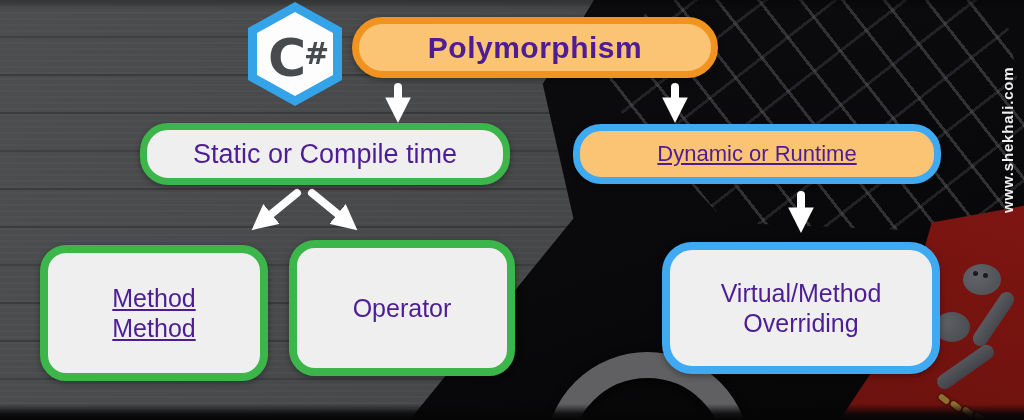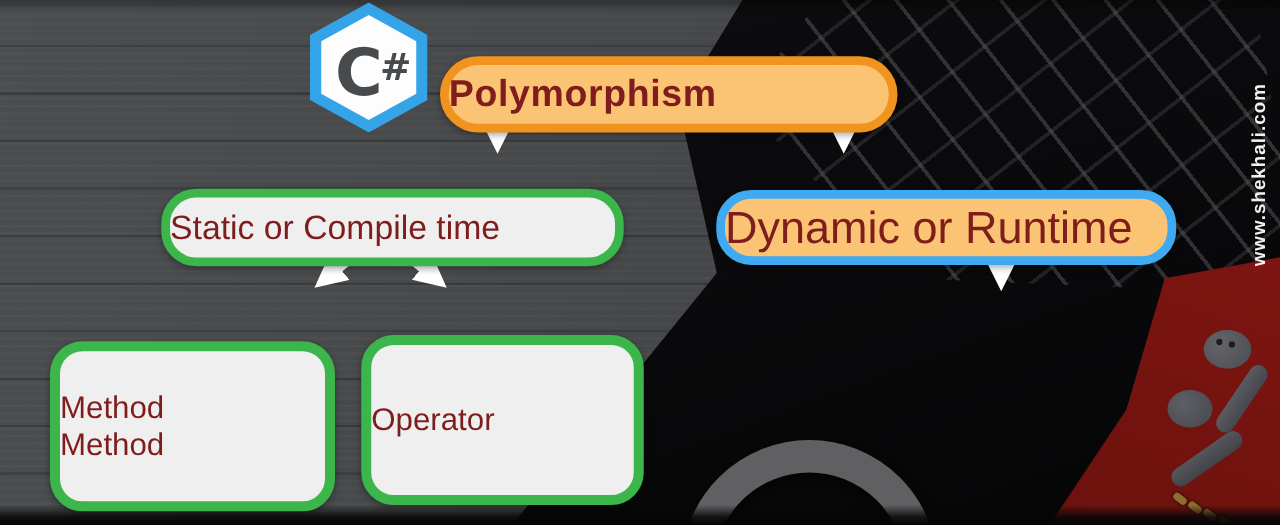--- a/index.html
+++ b/index.html
@@ -59,42 +59,41 @@
     background:linear-gradient(to bottom, rgba(5,5,6,0) 0%, rgba(5,5,6,.85) 60%, #050506 100%);}
   .bg-topshade{position:absolute;left:0;right:0;top:0;height:10px;z-index:6;
     background:linear-gradient(to bottom, rgba(0,0,0,.35), rgba(0,0,0,0));}
 
   
   .arrows{position:absolute;inset:0;z-index:7;pointer-events:none;}
   .arrows line{stroke:#ffffff;stroke-width:8;stroke-linecap:round;}
 
   
   .node{
-    position:absolute;box-sizing:border-box;display:flex;align-items:center;justify-content:flex-start;
-    text-align:center;color:#7f1d1d;z-index:8;
+    position:absolute;box-sizing:border-box;display:flex;align-items:center;justify-content:center;
+    text-align:center;color:#4c1d95;z-index:8;
     box-shadow:0 2px 6px rgba(0,0,0,.35);
-    margin-top:28px;
   }
   .node .lines span{display:block;line-height:1.22;}
   .title-pill{
     left:352px;top:17px;width:366px;height:61px;border-radius:31px;
     border:7px solid #f0941f;background:#fbc374;
     font-size:30px;font-weight:bold;letter-spacing:.5px;
   }
   .static-box{
-    left:129px;top:123px;width:370px;height:62px;border-radius:28px;
+    left:140px;top:123px;width:370px;height:62px;border-radius:28px;
     border:7px solid #3cb54a;background:#efefef;font-size:27px;
   }
   .dynamic-box{
     left:573px;top:124px;width:368px;height:60px;border-radius:28px;
-    border:7px solid #3fa9f1;background:#fbc374;font-size:36px;
+    border:7px solid #3fa9f1;background:#fbc374;font-size:22px;text-decoration:underline;
   }
   .method-box{
     left:40px;top:245px;width:228px;height:136px;border-radius:26px;
-    border:8px solid #3cb54a;background:#efefef;font-size:25px;
+    border:8px solid #3cb54a;background:#efefef;font-size:25px;text-decoration:underline;
   }
   .operator-box{
     left:289px;top:240px;width:226px;height:136px;border-radius:26px;
     border:8px solid #3cb54a;background:#efefef;font-size:25px;
   }
   .virtual-box{
     left:662px;top:242px;width:278px;height:132px;border-radius:30px;
     border:8px solid #3fa9f1;background:#efefef;font-size:25px;
   }
 
@@ -178,16 +177,22 @@
       <span>Method</span>
     </div>
   </div>
 
   <div class="node operator-box">
     <div class="lines">
       <span>Operator</span>
     </div>
   </div>
 
+  <div class="node virtual-box">
+    <div class="lines">
+      <span>Virtual/Method</span>
+      <span>Overriding</span>
+    </div>
+  </div>
 
   <div class="watermark">www.shekhali.com</div>
 
 </div>
 
 </body></html>

